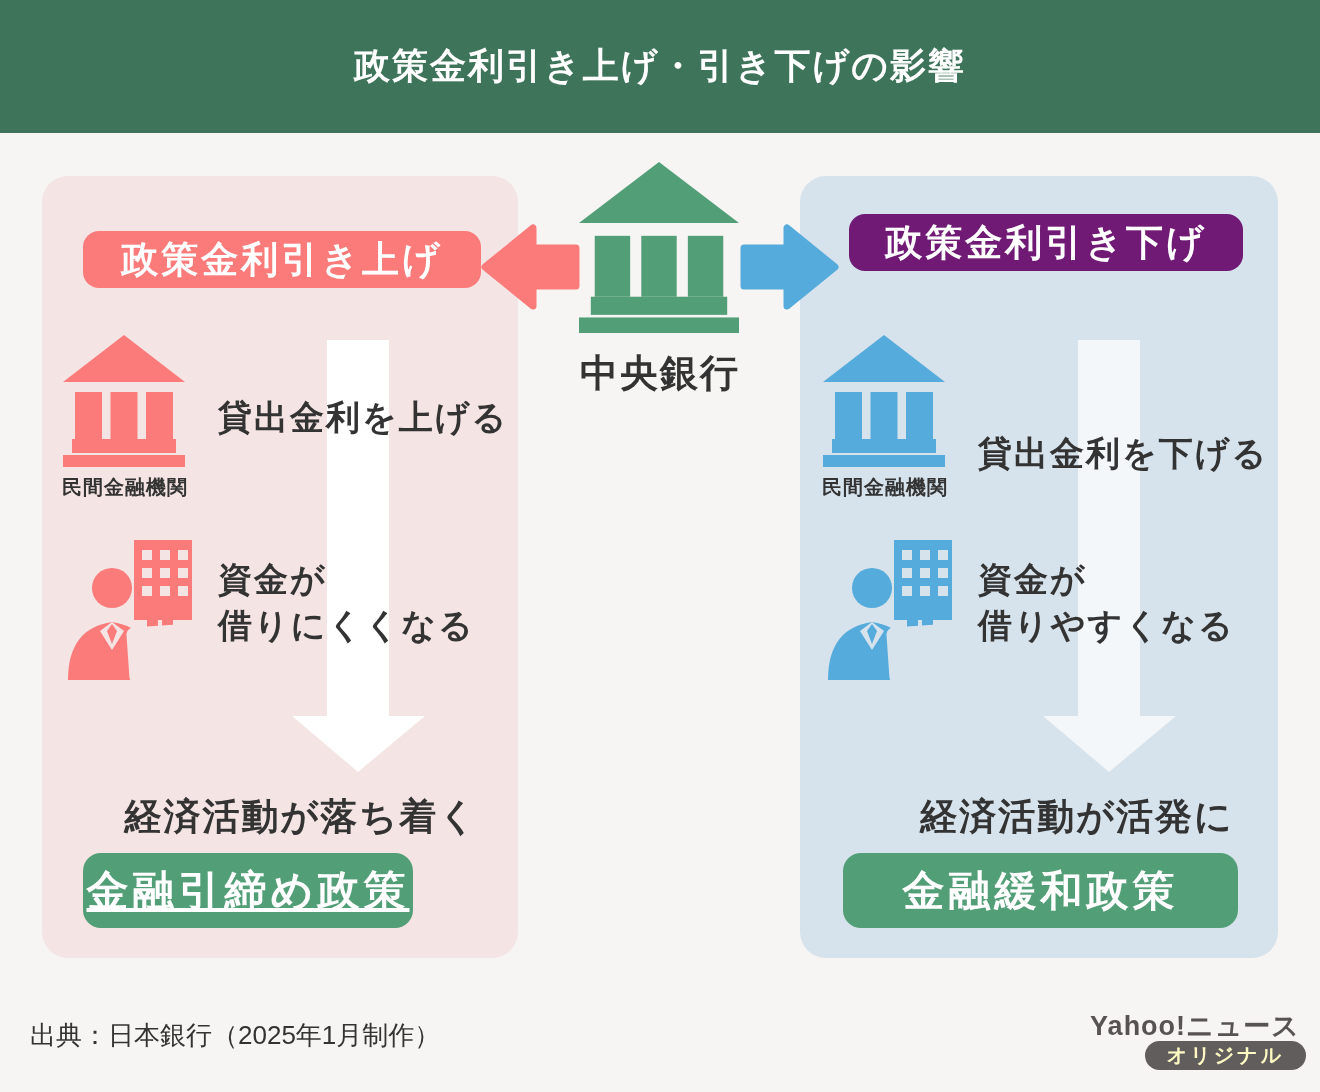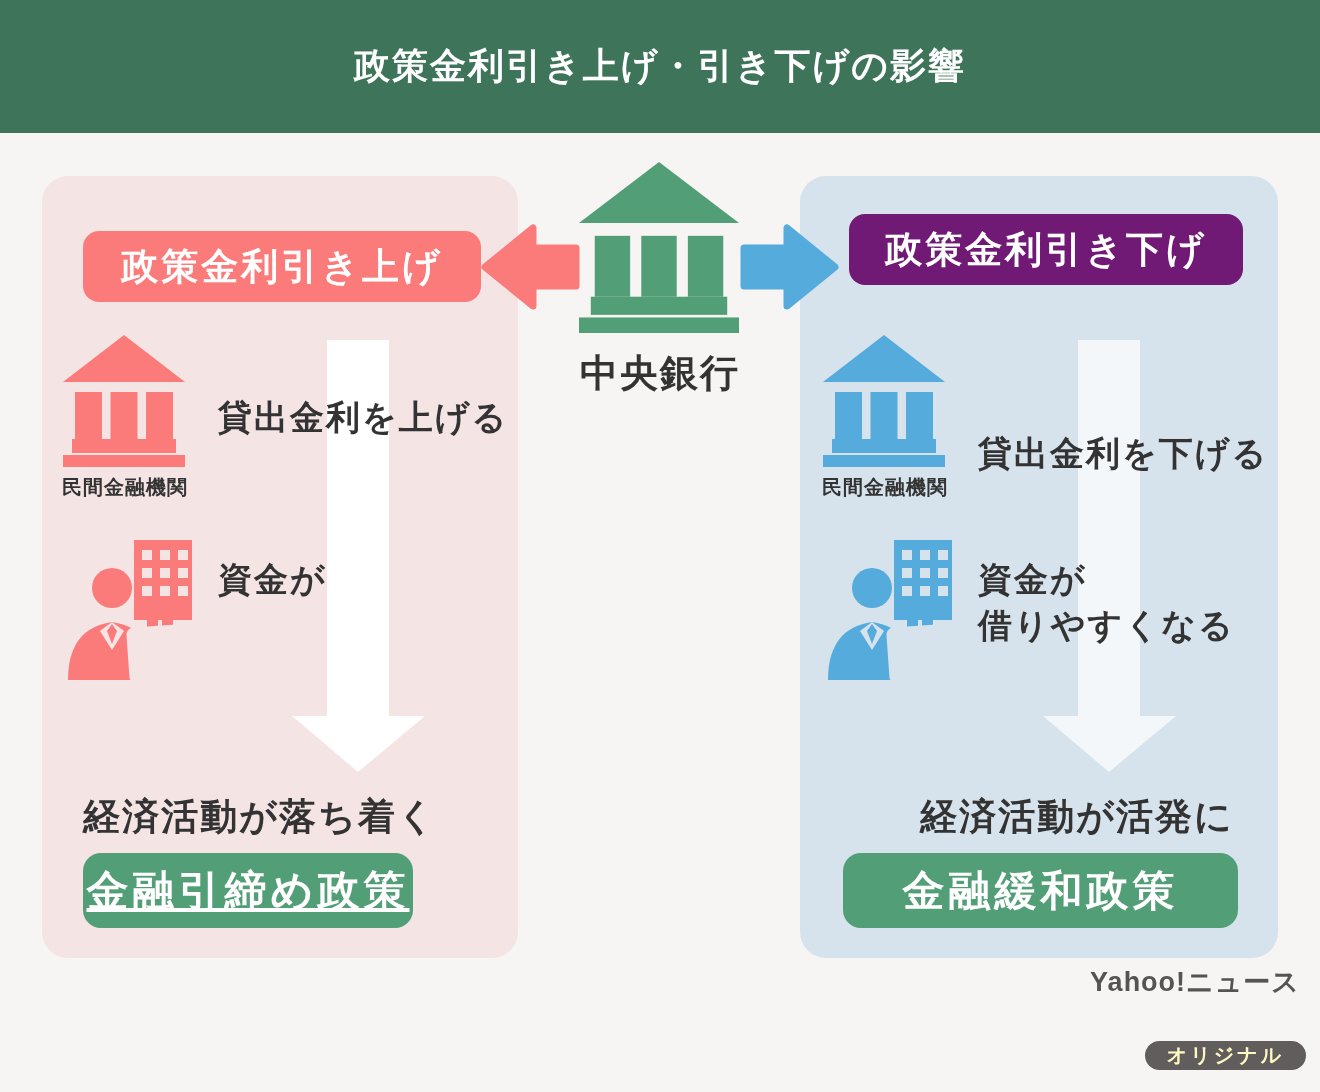--- a/index.html
+++ b/index.html
@@ -25,21 +25,21 @@
   .panel-left{left:42px;width:476px;background:#F5E4E4;}
   .panel-right{left:800px;width:478px;background:#D7E3EC;}
 
   
   .down-arrow{top:340px;width:133px;height:432px;z-index:1;}
   .down-arrow.l{left:292px;}
   .down-arrow.r{left:1043px;}
 
   
   .chip{
-    height:71px;border-radius:16px;display:flex;align-items:center;justify-content:center;
+    height:57px;border-radius:16px;display:flex;align-items:center;justify-content:center;
     color:#fff;font-size:37px;font-weight:bold;letter-spacing:3px;z-index:2;white-space:nowrap;
   }
   .chip-red{left:83px;top:231px;width:398px;background:#FB7B7B;}
   .chip-blue{left:849px;top:214px;width:394px;background:#701a75;}
 
   
   .chip-green{
     top:853px;height:75px;border-radius:18px;background:#529E76;
     display:flex;align-items:center;justify-content:center;
     color:#fff;font-size:42px;font-weight:bold;letter-spacing:4px;z-index:2;white-space:nowrap;
@@ -80,27 +80,27 @@
   .step1.l{left:218px;}
   .step1.r{left:978px;margin-top:36px;}
   .step2{top:556px;line-height:46px;}
   .step2.l{left:218px;}
   .step2.r{left:978px;}
 
   
   .result{
     top:792px;text-align:center;font-size:37px;font-weight:bold;letter-spacing:2px;z-index:2;white-space:nowrap;
   }
-  .result.l{left:42px;width:436px;}
+  .result.l{left:42px;width:436px;text-align:right;}
   .result.r{left:804px;width:478px;padding-left:34px;}
 
   
   .source{left:30px;top:1018px;font-size:26px;color:#333;z-index:2;white-space:nowrap;}
   .yahoo-logo{
-    left:1000px;top:964px;width:300px;text-align:right;
+    left:1000px;top:1008px;width:300px;text-align:right;
     font-size:27px;font-weight:bold;color:#575353;letter-spacing:1px;z-index:2;white-space:nowrap;
   }
   .yahoo-badge{
     left:1145px;top:1041px;width:161px;height:29px;border-radius:15px;background:#615D5D;
     display:flex;align-items:center;justify-content:center;
     color:#fef9c3;font-size:20px;font-weight:bold;letter-spacing:3px;z-index:2;white-space:nowrap;
   }
 </style>
 </head>
 <body>
@@ -178,20 +178,21 @@
         <rect x="114" y="46" width="10" height="10"></rect>
     </g>
     <circle cx="48" cy="48" r="20" fill="currentColor"></circle>
     <path d="M4 140 C4 104 20 86 48 82 C76 86 92 104 92 140 Z" fill="currentColor"></path>
     <path d="M48 82 L36 91 L48 110 L60 91 Z" fill="var(--panel)"></path>
     <path d="M48 84 L43 91 L48 104 L53 91 Z" fill="currentColor"></path>
     <rect x="62" y="88" width="72" height="56" rx="7" fill="var(--panel)" transform="rotate(-4 62 88)"></rect>
   </svg>
   <div class="abs step step2 l">
     <div>資金が</div>
+    <div>借りにくくなる</div>
   </div>
 
   <div class="abs result l">経済活動が落ち着く</div>
   <div class="abs chip-green l">
     <span>金融引締め政策</span>
   </div>
 
   <svg class="abs bank-icon r" viewBox="0 0 122 132">
     <g fill="currentColor">
       <path d="M61 0 L122 47 H0 Z"></path>
@@ -231,18 +232,19 @@
   <div class="abs step step2 r">
     <div>資金が</div>
     <div>借りやすくなる</div>
   </div>
 
   <div class="abs result r">経済活動が活発に</div>
   <div class="abs chip-green r">
     <span>金融緩和政策</span>
   </div>
 
+  <div class="abs source">出典：日本銀行（2025年1月制作）</div>
   <div class="abs yahoo-logo">Yahoo!ニュース</div>
   <div class="abs yahoo-badge">
     <span>オリジナル</span>
   </div>
 
 </div>
 
 </body></html>

